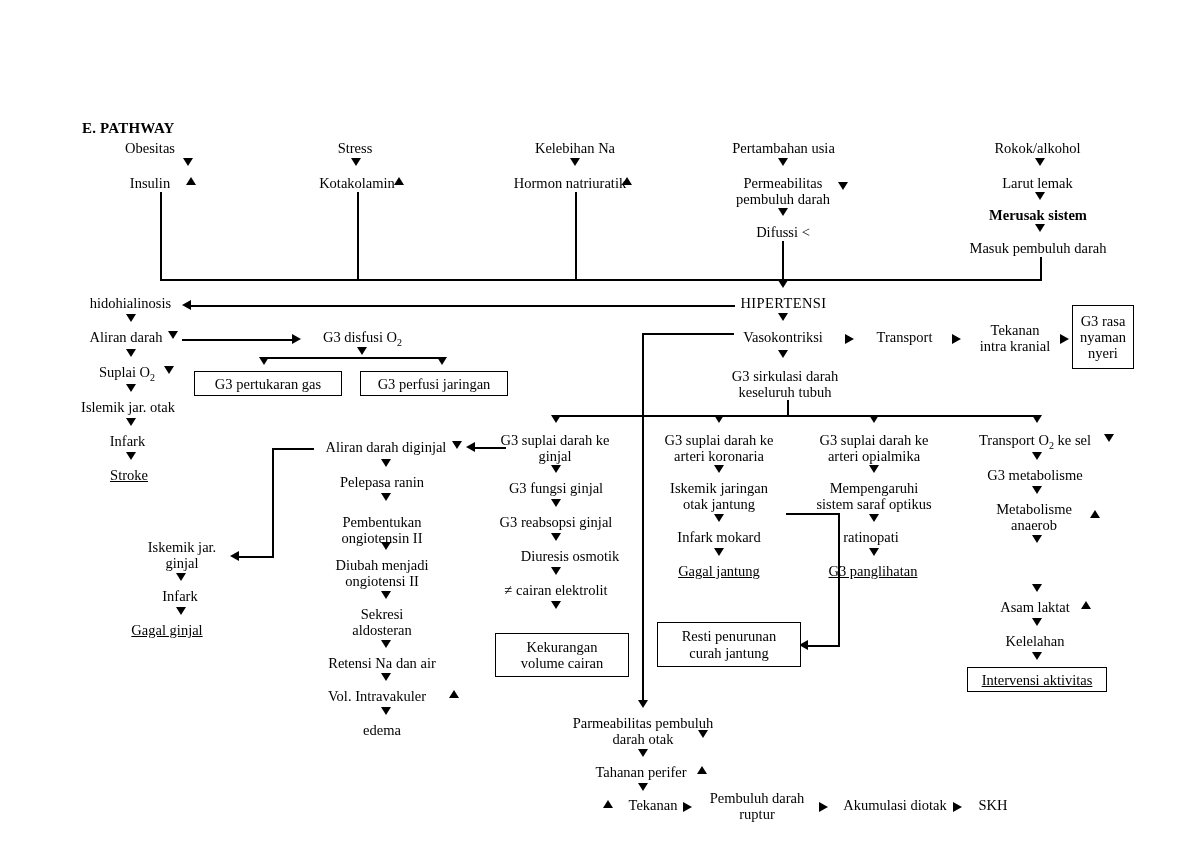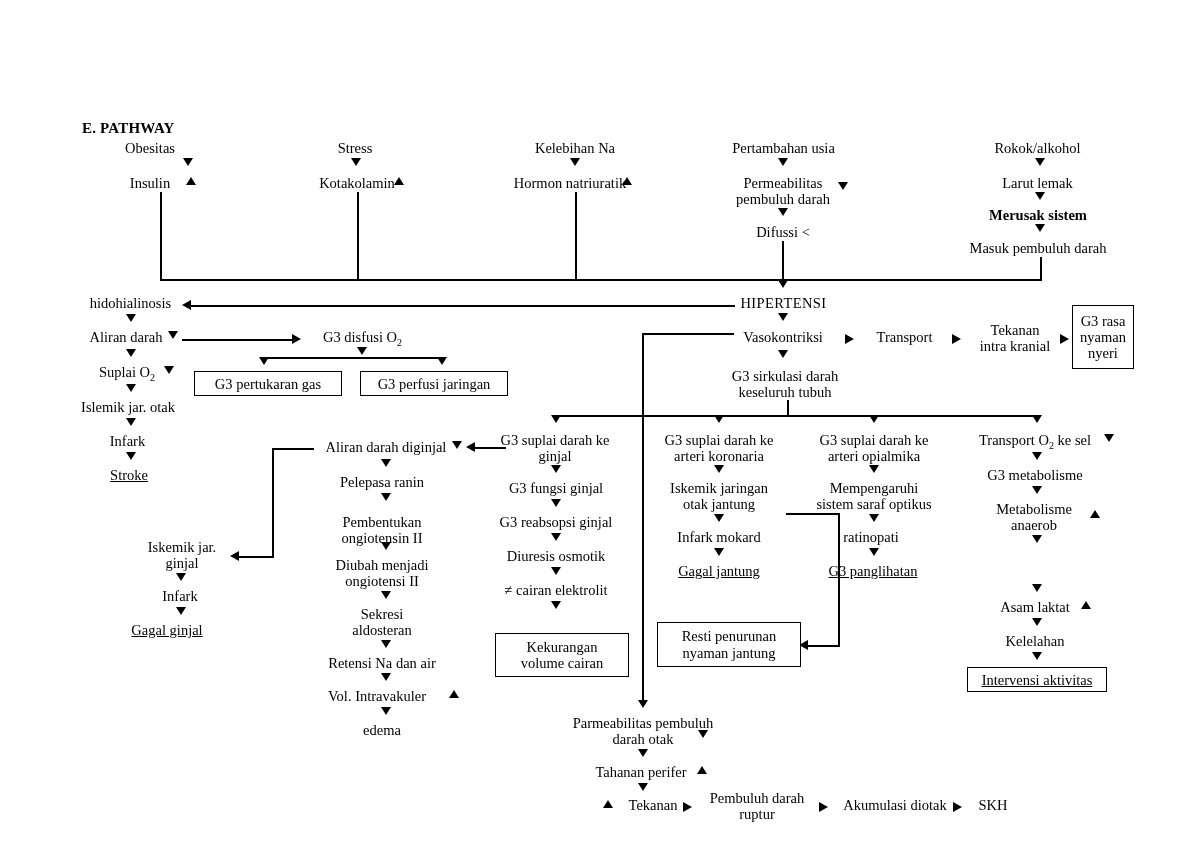--- a/index.html
+++ b/index.html
@@ -124,21 +124,21 @@
 
   <div class="node" style="left:481px;top:432px;width:148px;">G3 suplai darah ke
 ginjal</div>
   <div class="hline" style="left:474px;top:447px;width:32px;"></div>
   <div class="arrow arr-left" style="left:466px;top:442px;"></div>
   <div class="arrow arr-down" style="left:551px;top:465px;"></div>
   <div class="node nowrap" style="left:497px;top:480px;width:118px;">G3 fungsi ginjal</div>
   <div class="arrow arr-down" style="left:551px;top:499px;"></div>
   <div class="node nowrap" style="left:486px;top:514px;width:140px;">G3 reabsopsi ginjal</div>
   <div class="arrow arr-down" style="left:551px;top:533px;"></div>
-  <div class="node nowrap" style="left:491px;top:548px;width:130px;">Diuresis osmotik</div>
+  <div class="node nowrap" style="left:505px;top:548px;width:130px;">Diuresis osmotik</div>
   <div class="arrow arr-down" style="left:551px;top:567px;"></div>
   <div class="node nowrap" style="left:489px;top:582px;width:134px;">≠ cairan elektrolit</div>
   <div class="arrow arr-down" style="left:551px;top:601px;"></div>
   <div class="node boxed" style="left:495px;top:633px;width:134px;height:44px;display:flex;align-items:center;justify-content:center;">Kekurangan
 volume cairan</div>
 
   <div class="node nowrap" style="left:311px;top:439px;width:150px;">Aliran darah diginjal</div>
   <div class="arrow arr-down" style="left:452px;top:441px;"></div>
   <div class="hline" style="left:272px;top:448px;width:42px;"></div>
   <div class="vline" style="left:272px;top:448px;height:109px;"></div>
@@ -179,21 +179,21 @@
   <div class="hline" style="left:786px;top:513px;width:54px;"></div>
   <div class="vline" style="left:838px;top:513px;height:132px;"></div>
   <div class="hline" style="left:807px;top:645px;width:33px;"></div>
   <div class="arrow arr-left" style="left:799px;top:640px;"></div>
 
   <div class="arrow arr-down" style="left:714px;top:514px;"></div>
   <div class="node nowrap" style="left:657px;top:529px;width:124px;">Infark mokard</div>
   <div class="arrow arr-down" style="left:714px;top:548px;"></div>
   <div class="node nowrap underline" style="left:660px;top:563px;width:118px;">Gagal jantung</div>
   <div class="node boxed" style="left:657px;top:622px;width:144px;height:45px;display:flex;align-items:center;justify-content:center;">Resti penurunan
-nyaman jantung</div>
+curah jantung</div>
 
   <div class="node" style="left:800px;top:432px;width:148px;">G3 suplai darah ke
 arteri opialmika</div>
   <div class="arrow arr-down" style="left:869px;top:465px;"></div>
   <div class="node" style="left:797px;top:480px;width:154px;">Mempengaruhi
 sistem saraf optikus</div>
   <div class="arrow arr-down" style="left:869px;top:514px;"></div>
   <div class="node nowrap" style="left:826px;top:529px;width:90px;">ratinopati</div>
   <div class="arrow arr-down" style="left:869px;top:548px;"></div>
   <div class="node nowrap underline" style="left:812px;top:563px;width:122px;">G3 panglihatan</div>

